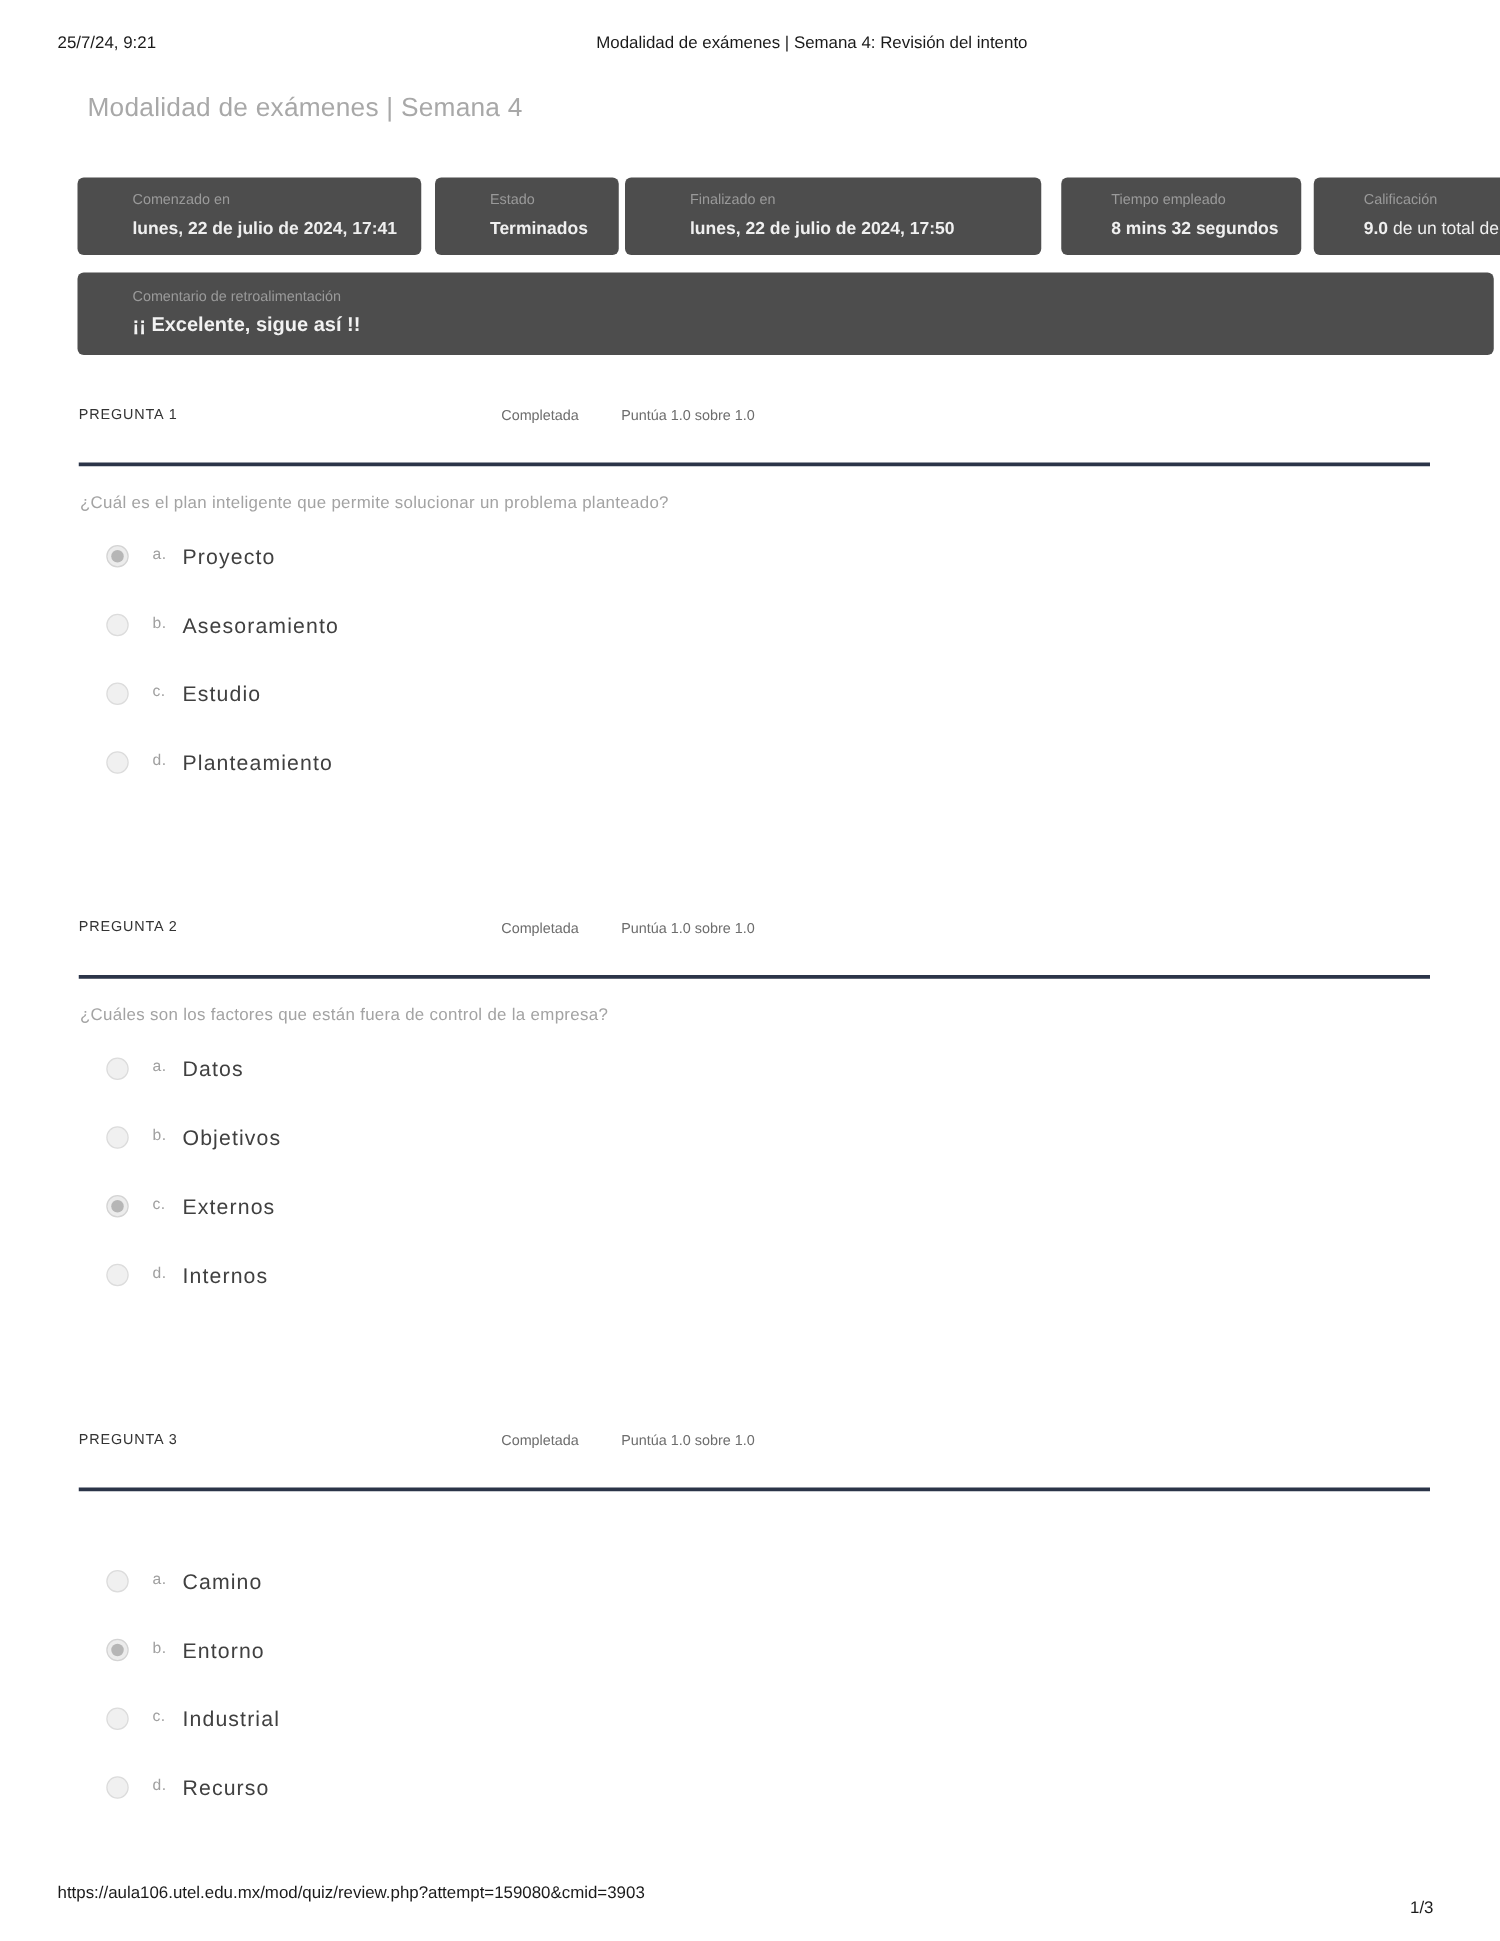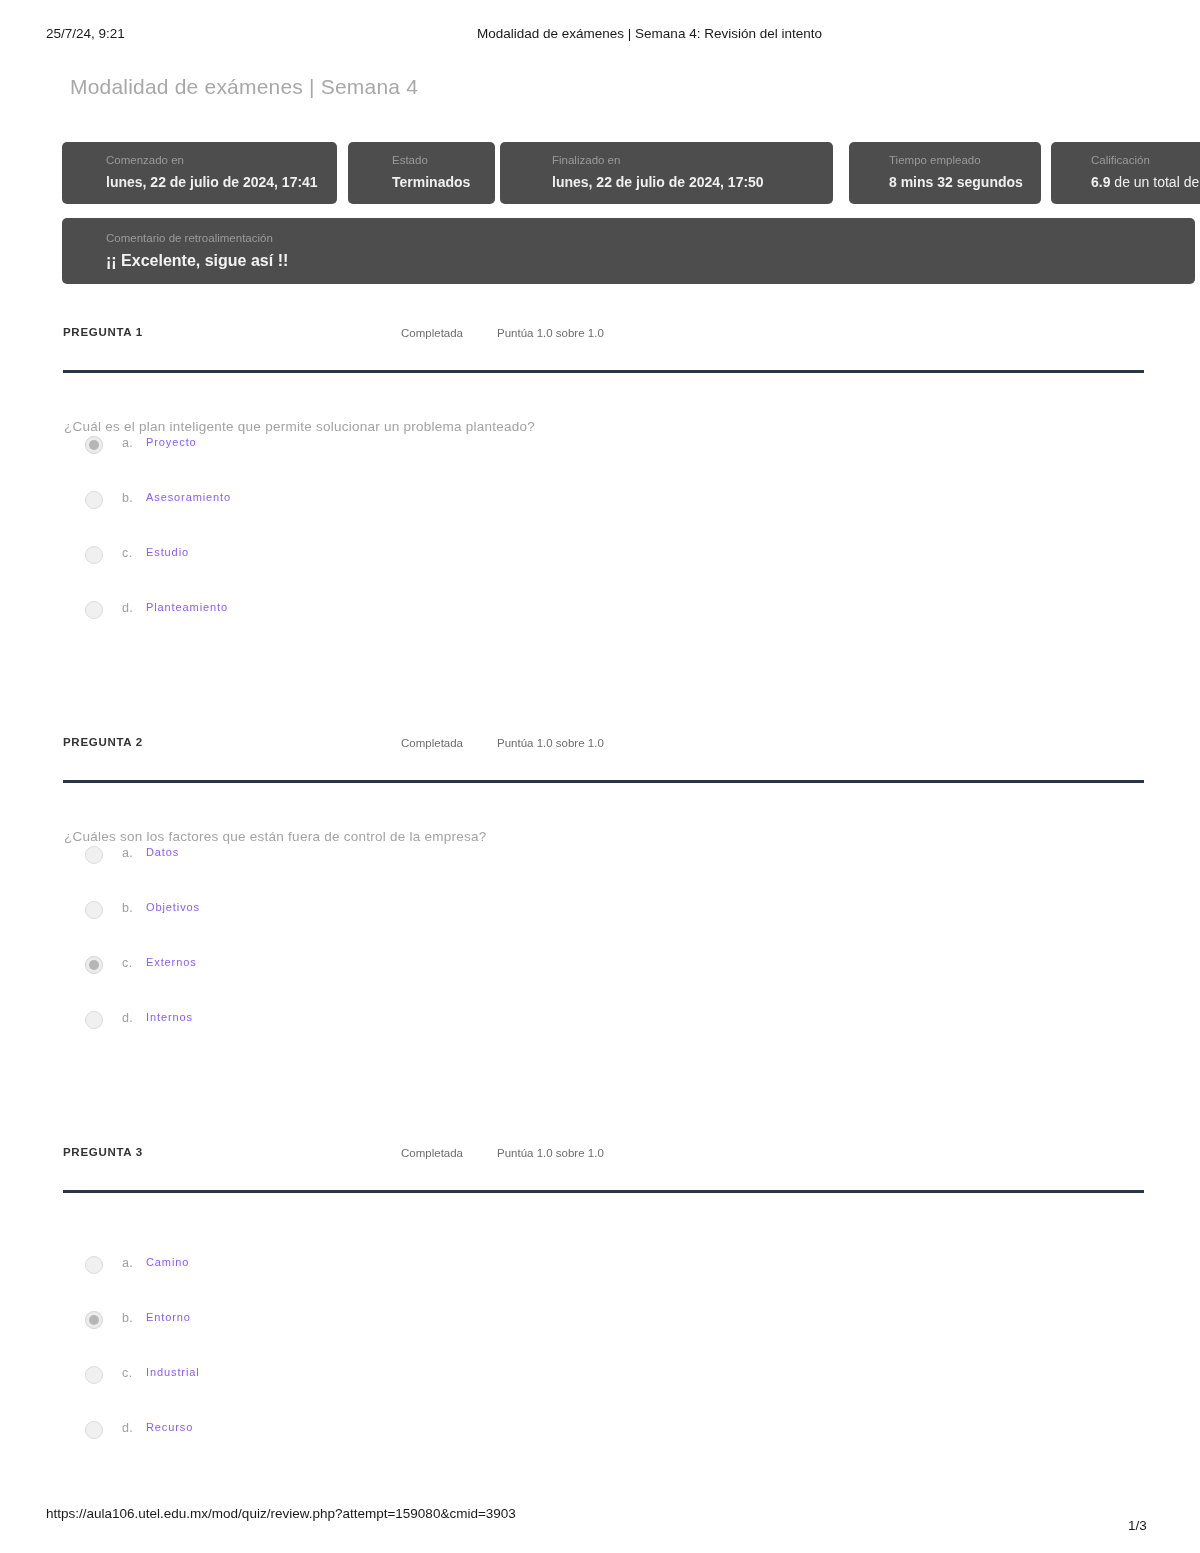--- a/index.html
+++ b/index.html
@@ -124,21 +124,21 @@
   }
   .q-head {
     position: relative;
     height: 30px;
   }
   .q-number {
     position: absolute;
     left: 63px;
     top: 0;
     font-size: 11.5px;
-    font-weight: bold;
+    font-weight: normal;
     color: #333;
     letter-spacing: 0.7px;
     white-space: nowrap;
   }
   .q-state {
     position: absolute;
     left: 401px;
     top: 1px;
     font-size: 11.5px;
     color: #6d6d6d;
@@ -161,21 +161,20 @@
     background: #2b3448;
   }
   .q-text {
     position: absolute;
     left: 64px;
     top: 68px;
     font-size: 13.5px;
     color: #a3a3a3;
     letter-spacing: 0.25px;
     white-space: nowrap;
-    margin-top: 25px;
   }
   .answers {
     position: absolute;
     left: 0;
     top: 104px;
     width: 1200px;
   }
   .answer {
     position: relative;
     height: 55px;
@@ -210,22 +209,22 @@
     left: 122px;
     top: 6px;
     font-size: 12.5px;
     color: #a0a0a0;
     letter-spacing: 0.4px;
   }
   .a-text {
     position: absolute;
     left: 146px;
     top: 6px;
-    font-size: 11px;
-    color: #8b5cf6;
+    font-size: 17px;
+    color: #404040;
     letter-spacing: 0.9px;
     white-space: nowrap;
   }
 
   
   .print-footer {
     position: absolute;
     top: 1506px;
     left: 0;
     width: 1200px;
@@ -273,21 +272,21 @@
     <div class="sb-value">lunes, 22 de julio de 2024, 17:50</div>
   </div>
 
   <div class="sbox sbox-time">
     <div class="sb-label">Tiempo empleado</div>
     <div class="sb-value">8 mins 32 segundos</div>
   </div>
 
   <div class="sbox sbox-grade">
     <div class="sb-label">Calificación</div>
-    <div class="sb-value"><span>6.9</span><span class="sv-light"> de un total de</span></div>
+    <div class="sb-value"><span>9.0</span><span class="sv-light"> de un total de</span></div>
   </div>
 
 </div>
 
 <div class="feedback-box">
   <div class="fb-label">Comentario de retroalimentación</div>
   <div class="fb-value">¡¡ Excelente, sigue así !!</div>
 </div>
 
 <div id="questions-root">

